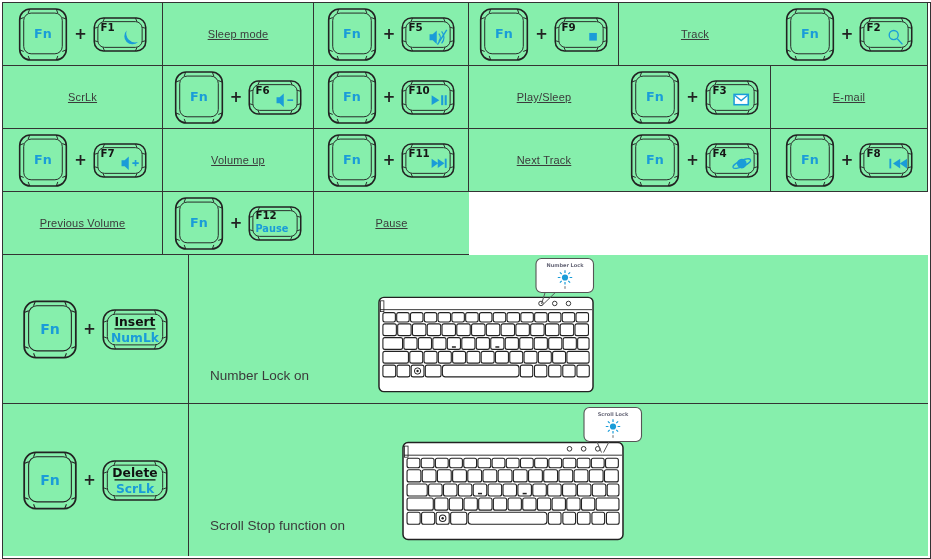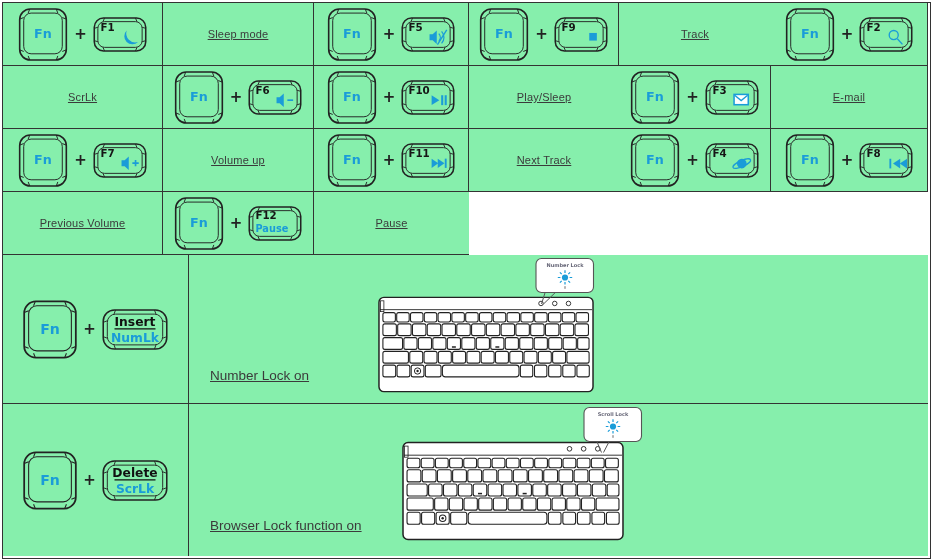--- a/index.html
+++ b/index.html
@@ -10,21 +10,21 @@
   .c{box-sizing:border-box;border-right:1px solid #333;border-bottom:1px solid #333;
      display:flex;align-items:center;justify-content:center;background:#86efac;}
   .noR{border-right:none !important;}
   .noB{border-bottom:none !important;}
   .grid .c{height:63px;gap:6px;}
   .kc{gap:6px;}
   .lc span{font-size:11px;color:#3b3b3b;letter-spacing:.2px;text-decoration:underline;}
   .lockgrid .c.r5{height:149px;}
   .lockgrid .c.r6{height:152px;}
   .rc{position:relative;display:block;}
-  .caption{position:absolute;font-size:13.5px;color:#3b3b3b;white-space:nowrap;text-decoration:underline;}
+  .caption{position:absolute;font-size:13.5px;color:#3b3b3b;white-space:nowrap;}
   .key-fn{width:50px;height:53px;flex:none;}
   .key-fn.big{width:54px;height:59px;}
   .key-f{width:54px;height:35px;flex:none;}
   .key-lock{width:66px;height:41px;flex:none;}
   .kbd,.callout{position:absolute;overflow:visible;}
   .plus{font-weight:bold;font-size:15px;color:#222;font-family:"DejaVu Sans",sans-serif;}
   .t-fn{font-family:"DejaVu Sans",sans-serif;font-weight:bold;font-size:12px;fill:#1a9cd8;text-anchor:middle;}
   .t-f{font-family:"DejaVu Sans",sans-serif;font-weight:bold;font-size:10px;fill:#161616;}
   .t-sub{font-family:"DejaVu Sans",sans-serif;font-weight:bold;font-size:9.5px;fill:#1a9cd8;}
   .t-lock-top{font-family:"DejaVu Sans",sans-serif;font-weight:bold;font-size:12px;fill:#111;text-anchor:middle;}
@@ -486,17 +486,17 @@
           <rect x="188.20000000000002" y="70" width="12.6" height="12" rx="2" fill="#fff" stroke="#222" stroke-width="1.1"></rect>
           <rect x="202.60000000000002" y="70" width="12.6" height="12" rx="2" fill="#fff" stroke="#222" stroke-width="1.1"></rect>
         </svg>
       <svg class="callout" viewBox="0 0 60 50" style="left:394px;top:2px;width:60px;height:50px">
         <rect x="1" y="1.5" width="57.5" height="34" rx="5.5" fill="#fff" stroke="#555" stroke-width="1.1"></rect>
         <text class="t-callout" x="30" y="10">Scroll Lock</text>
         <use href="#i-glow" x="30" y="20.5"></use>
         <line x1="30" y1="29.2" x2="30" y2="31.8" stroke="#444" stroke-width="0.8"></line>
         <path d="M14 35.8 L18.5 46.5 M26 35.8 L20.5 46.5" stroke="#555" stroke-width="1" fill="none"></path>
       </svg>
-      <div class="caption" style="left:21px;top:114px">Browser Lock function on</div>
+      <div class="caption" style="left:21px;top:114px">Scroll Stop function on</div>
     </div>
   </div>
 
 </div>
 
 </body></html>

